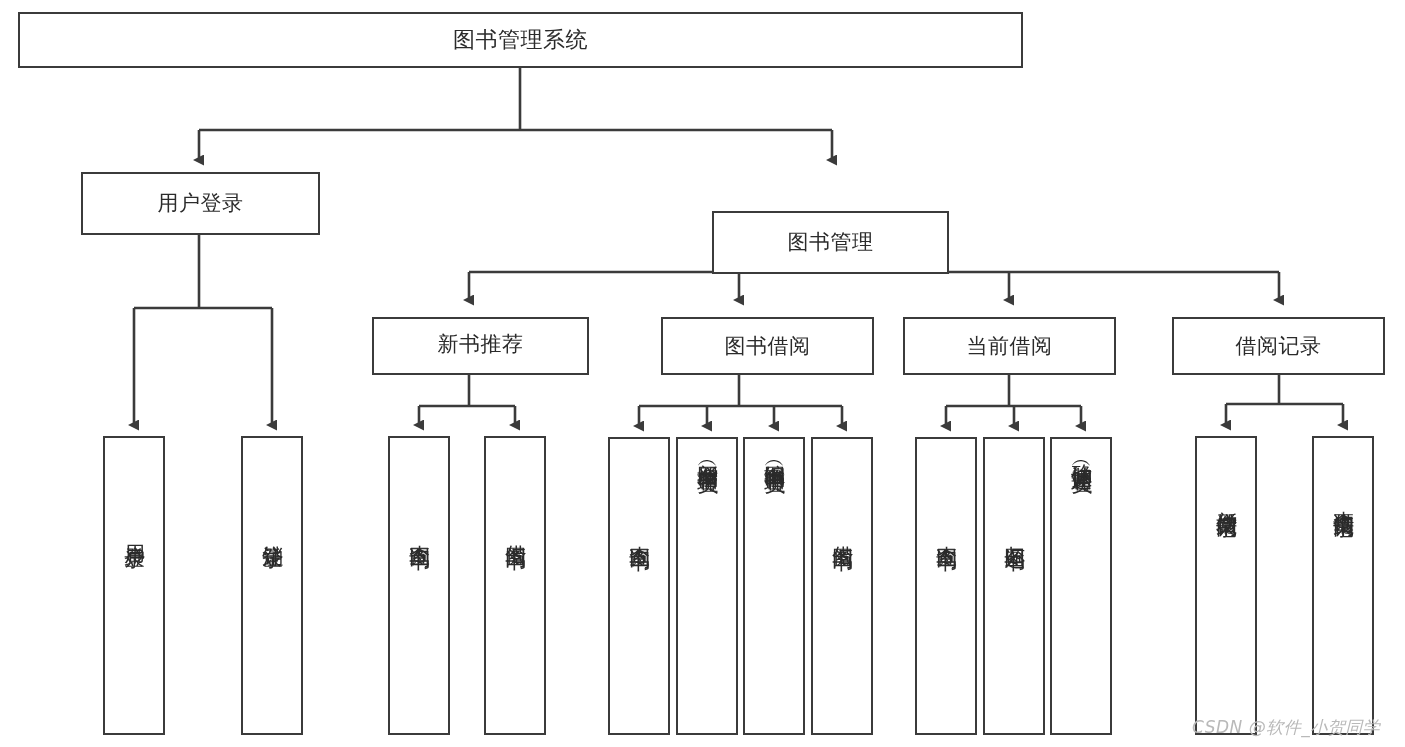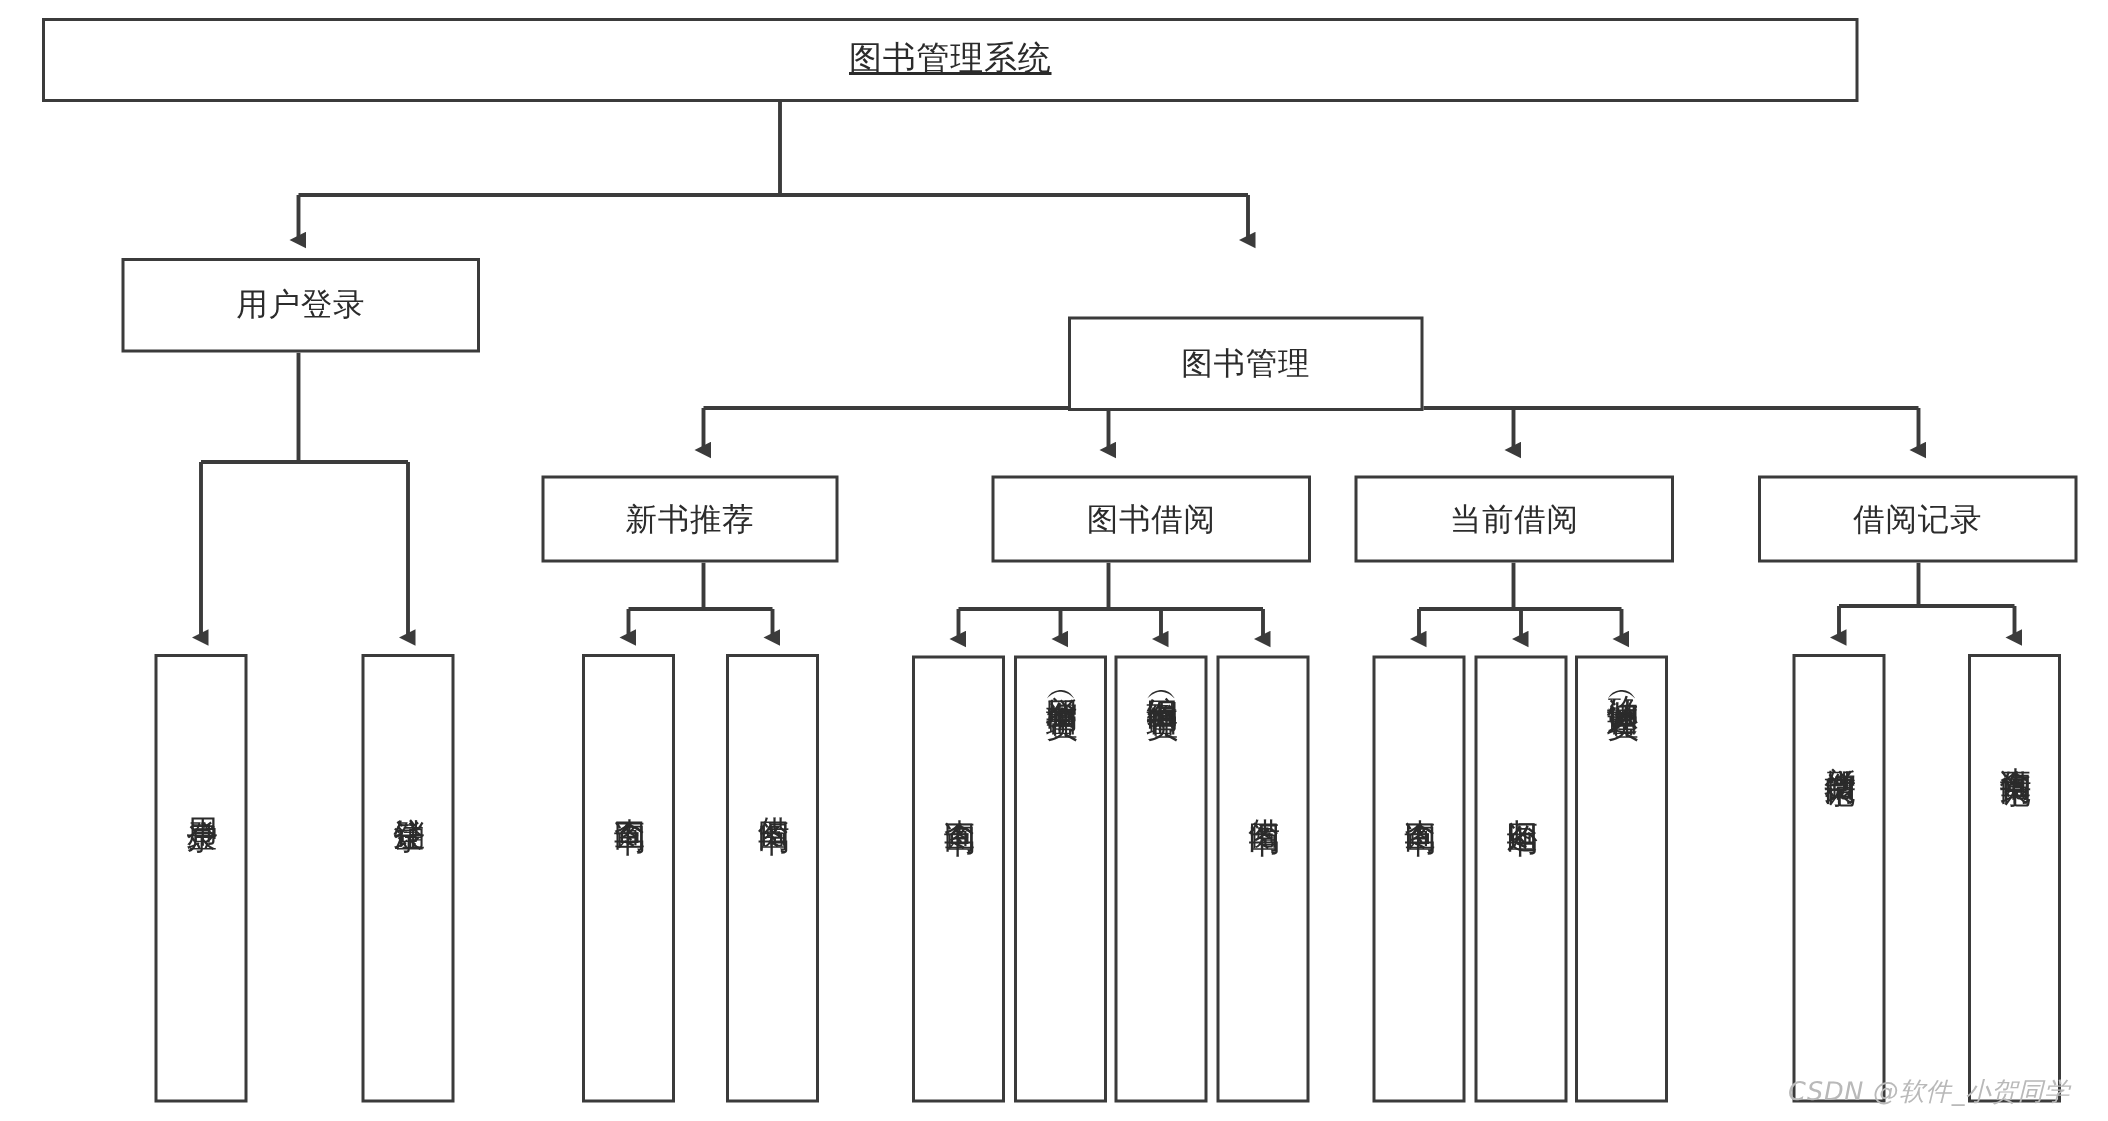--- a/index.html
+++ b/index.html
@@ -133,33 +133,33 @@
 
       <path d="M1279,375 L1279,404"></path>
       <path d="M1226,404 L1343,404"></path>
       <path d="M1226,404 L1226,425" marker-end="url(#arrow)"></path>
       <path d="M1343,404 L1343,425" marker-end="url(#arrow)"></path>
     </g>
   </svg>
 
   <div class="node-layer">
 
-    <div class="node horiz root" style="left:28px; top:12px; width:1211px; height:56px;text-decoration:underline;">
+    <div class="node horiz root" style="left:18px; top:12px; width:1005px; height:56px;">
       <span class="label">图书管理系统</span>
     </div>
 
     <div class="node horiz" style="left:81px; top:172px; width:239px; height:63px;">
       <span class="label">用户登录</span>
     </div>
 
     <div class="node horiz" style="left:712px; top:171px; width:237px; height:63px;margin-top:40px;">
       <span class="label">图书管理</span>
     </div>
 
-    <div class="node horiz" style="left:361px; top:317px; width:198px; height:58px;">
+    <div class="node horiz" style="left:372px; top:317px; width:217px; height:58px;font-family:Liberation Mono, monospace;">
       <span class="label">新书推荐</span>
     </div>
 
     <div class="node horiz" style="left:661px; top:317px; width:213px; height:58px;">
       <span class="label">图书借阅</span>
     </div>
 
     <div class="node horiz" style="left:903px; top:317px; width:213px; height:58px;">
       <span class="label">当前借阅</span>
     </div>

